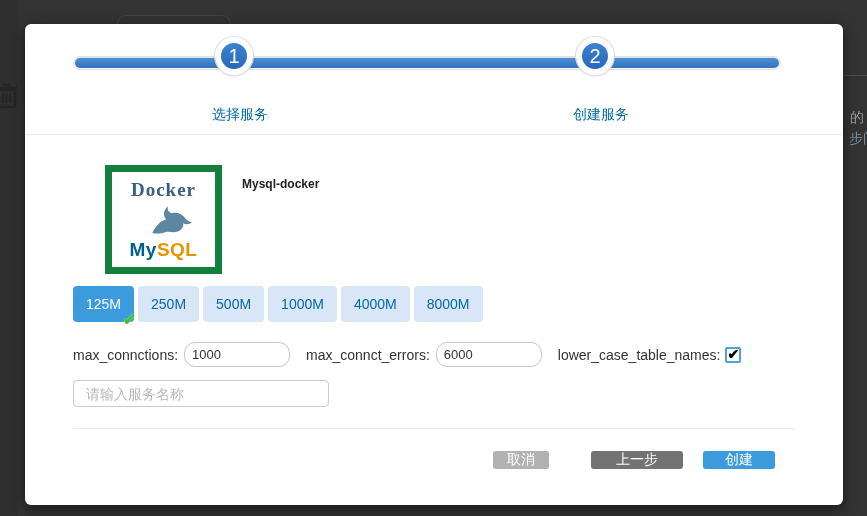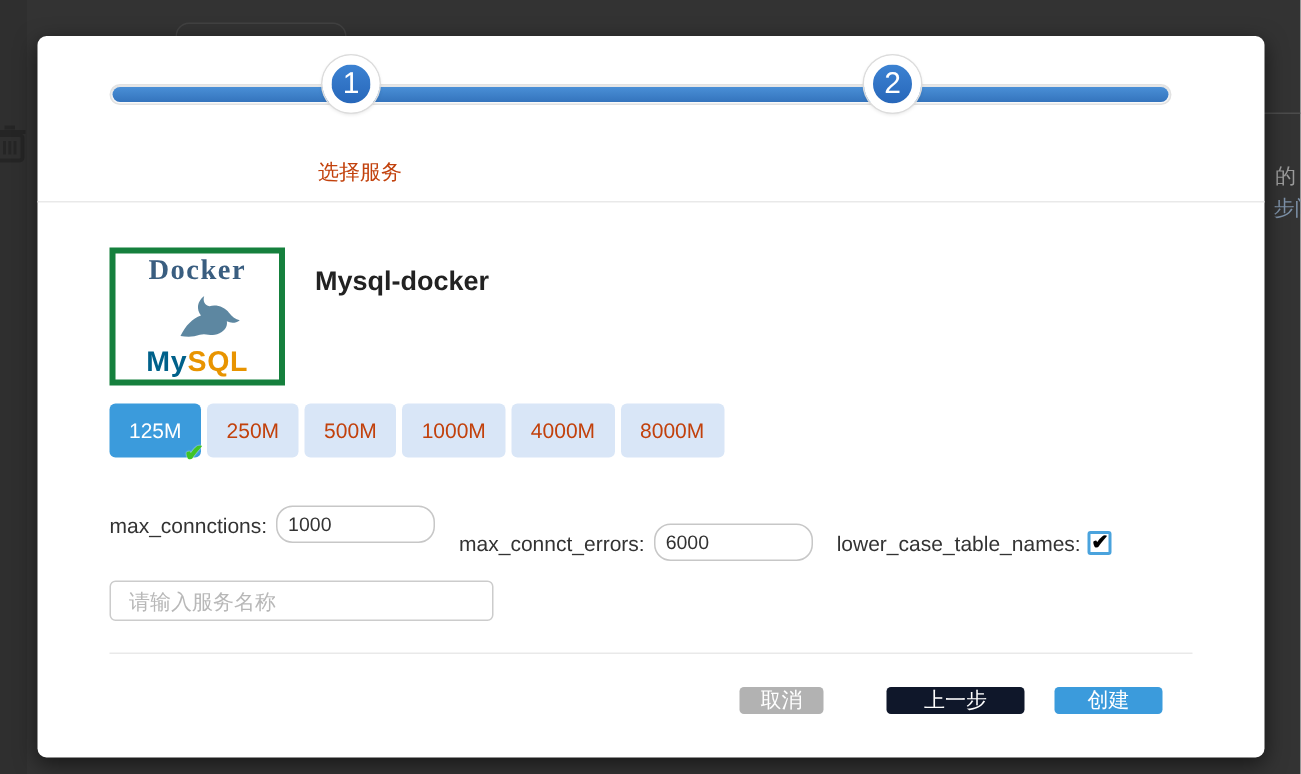--- a/index.html
+++ b/index.html
@@ -29,73 +29,73 @@
     box-shadow: inset 0 1px 2px rgba(0,0,0,.12); }
   .track-fill { position:absolute; left:1px; top:1px; height:10px; width:704px;
     background:linear-gradient(#4a8fd6,#3474bd); border-radius:6px; }
   .step-circle { position:absolute; top:13px; width:38px; height:38px; border-radius:50%;
     background:linear-gradient(#3c82d2,#2767ba); border:6px solid #fff;
     box-shadow:0 0 0 1px #dcdcdc, 0 1px 3px rgba(0,0,0,.15);
     color:#fff; font-size:20px; display:flex; align-items:center; justify-content:center; }
   .step-circle.s1 { left:190px; }
   .step-circle.s2 { left:551px; }
   .step-label { position:absolute; top:82px; width:120px; text-align:center;
-    color:#c2410c; font-size:14px; }
+    color:#0369a1; font-size:14px; }
   .step-label.l1 { left:155px; }
   .step-label.l2 { left:516px; }
 
   .divider { border-top:1px solid #e9e9e9; }
   .content { padding:0 48px; }
 
   
   .service-row { display:flex; margin-top:30px; }
-  .logo-box { width:117px; height:92px; border:4px solid #15803d; background:#fff;
-    display:flex; flex-direction:column; align-items:center; justify-content:center; }
+  .logo-box { width:117px; height:109px; border:7px solid #15803d; background:#fff;
+    display:flex; flex-direction:column; align-items:center; justify-content:center;margin-left:32px; }
   .docker-text { font-family:"Liberation Serif", serif; font-weight:bold;
     font-size:19px; color:#3a5e80; letter-spacing:1px; }
   .dolphin { margin:2px 0 0 14px; }
   .mysql-text { font-size:19px; font-weight:bold; letter-spacing:.5px; margin-top:-2px; }
   .mysql-my { color:#00618a; } .mysql-sql { color:#e89400; }
   .service-info { margin-left:20px; padding-top:12px; }
-  .service-title { font-size:18px; font-weight:bold; color:#222; }
+  .service-title { font-size:12px; font-weight:bold; color:#222; }
   .service-subtitle { margin-top:16px; font-size:13px; color:#8a8a8a; }
 
   
   .mem-row { display:flex; gap:4px; margin-top:12px; }
   .mem-btn { position:relative; height:36px; padding:0 13px; border:none; border-radius:4px;
-    background:#d9e6f7; color:#c2410c; font-size:14px; cursor:pointer;
+    background:#d9e6f7; color:#0369a1; font-size:14px; cursor:pointer;
     font-family:"Liberation Sans", sans-serif; }
   .mem-btn.selected { background:#3b9bdc; color:#fff; }
   .mem-check { position:absolute; right:-2px; bottom:-7px; color:#3fc428;
     font-size:16px; font-weight:bold; text-shadow:0 0 1px #fff; }
 
   
   .form-row { display:flex; align-items:center; margin-top:20px; font-size:14px; color:#333; }
   .fgroup { display:flex; align-items:center; }
-  .fgroup + .fgroup { margin-left:16px;margin-top:24px; }
+  .fgroup + .fgroup { margin-left:16px; }
   .text-input { width:106px; height:25px; border:1px solid #c7c7c7; border-radius:11px;
     padding:0 7px; font-size:13px; color:#333; margin-left:6px;
     font-family:"Liberation Sans", sans-serif; }
   .cb { width:16px; height:16px; border:2px solid #4aa3dd; border-radius:2px; background:#fff;
     display:inline-flex; align-items:center; justify-content:center; margin-left:5px; cursor:pointer; }
   .cb-glyph { font-size:14px; font-weight:bold; color:#000; line-height:1; margin-top:-1px; }
 
   .name-row { margin-top:13px; }
   .name-input { width:256px; height:27px; border:1px solid #ccc; border-radius:4px;
     padding:0 12px; font-size:14px; color:#333; font-family:"Liberation Sans", sans-serif; }
   .name-input::placeholder { color:#b8b8b8; }
 
   .divider2 { border-top:1px solid #e9e9e9; margin:21px 48px 0 48px; }
 
   
   .footer { display:flex; justify-content:flex-end; align-items:center; padding:22px 68px 0 0; }
   .btn { height:18px; border:none; border-radius:3px; color:#fff; font-size:14px;
     cursor:pointer; font-family:"Liberation Sans", sans-serif; }
   .btn-cancel { background:#b2b2b2; padding:0 14px; }
-  .btn-prev   { background:#0f172a; padding:0 25px; margin-left:42px; }
+  .btn-prev   { background:#737373; padding:0 25px; margin-left:42px; }
   .btn-create { background:#3b9bdc; padding:0 22px; margin-left:20px; }
 </style>
 </head>
 <body>
 
 <div class="left-strip"></div>
 <div class="ghost-button"></div>
 <div class="trash-wrap">
   <svg width="24" height="26" viewBox="0 0 24 26">
     <rect x="3" y="7" width="17" height="17" rx="2" fill="none" stroke="#242424" stroke-width="2.6"></rect>
@@ -112,20 +112,21 @@
 
 <div class="modal">
 
   <div class="wizard">
     <div class="track">
       <div class="track-fill"></div>
     </div>
     <div class="step-circle s1">1</div>
     <div class="step-circle s2">2</div>
     <div class="step-label l1">选择服务</div>
+    <div class="step-label l2">创建服务</div>
   </div>
   <div class="divider"></div>
 
   <div class="content">
 
     <div class="service-row">
       <div class="logo-box">
         <div class="docker-text">Docker</div>
         <div class="dolphin">
           <svg width="46" height="34" viewBox="0 0 64 44">

